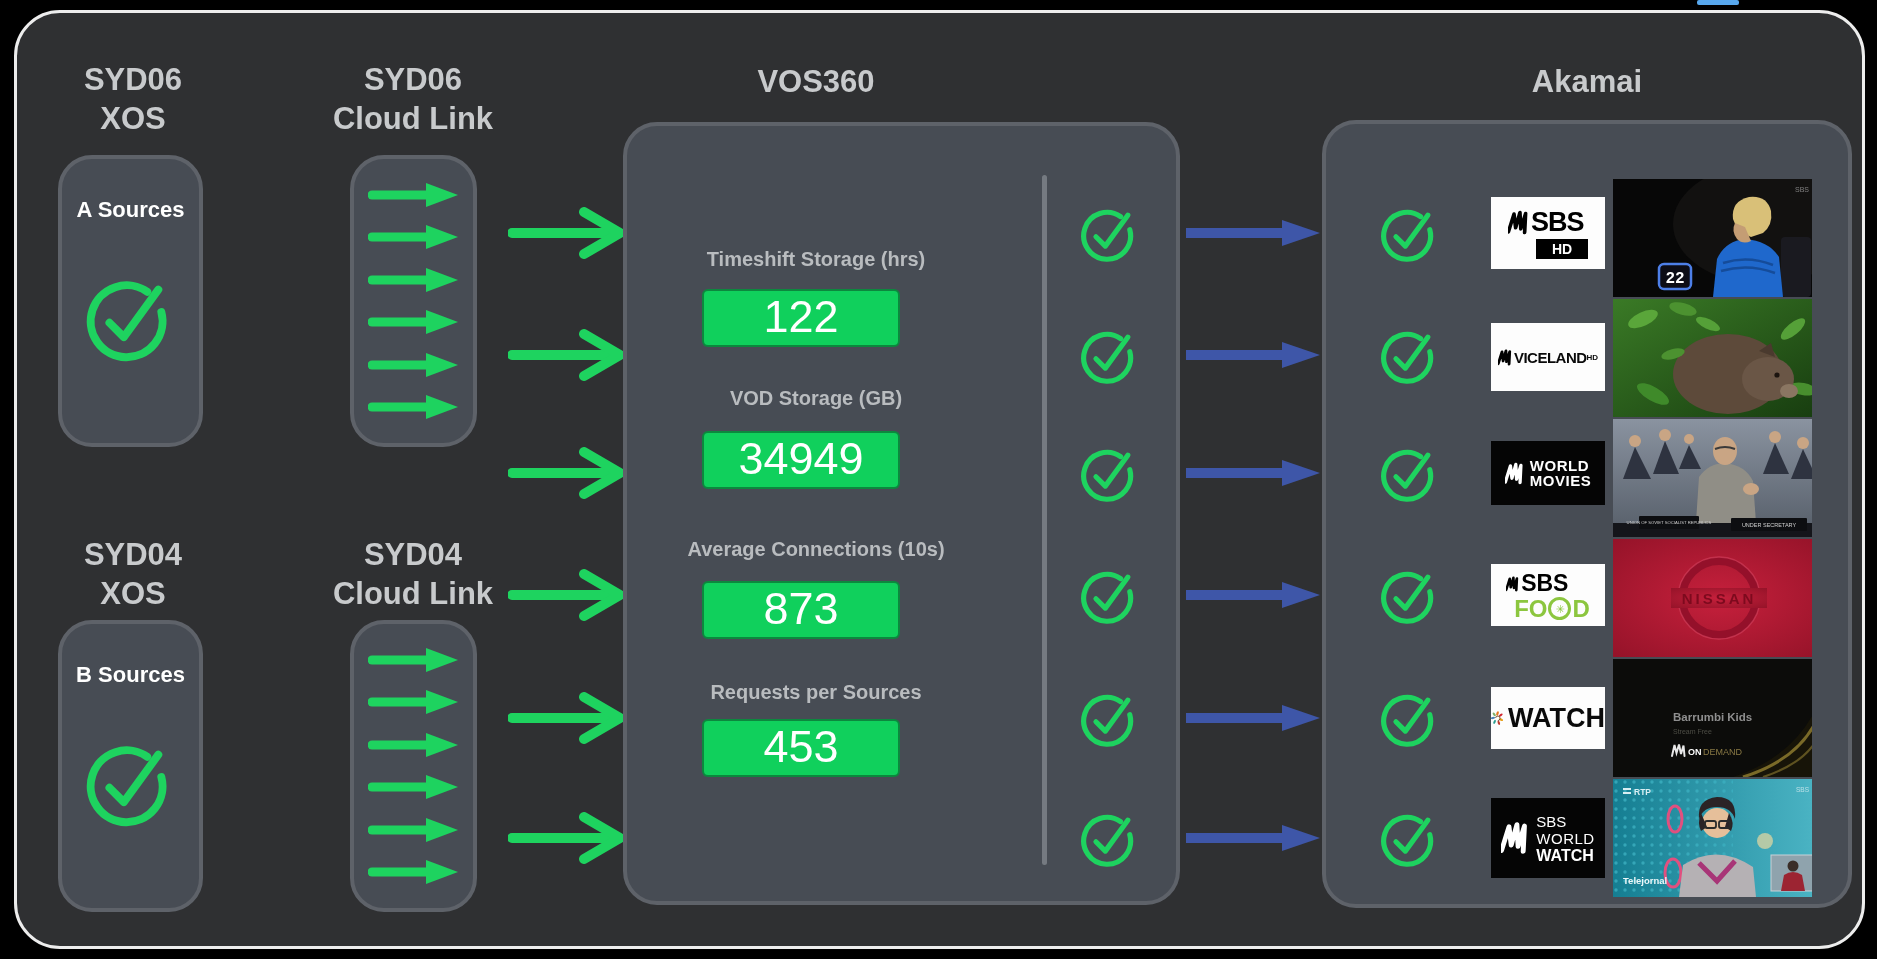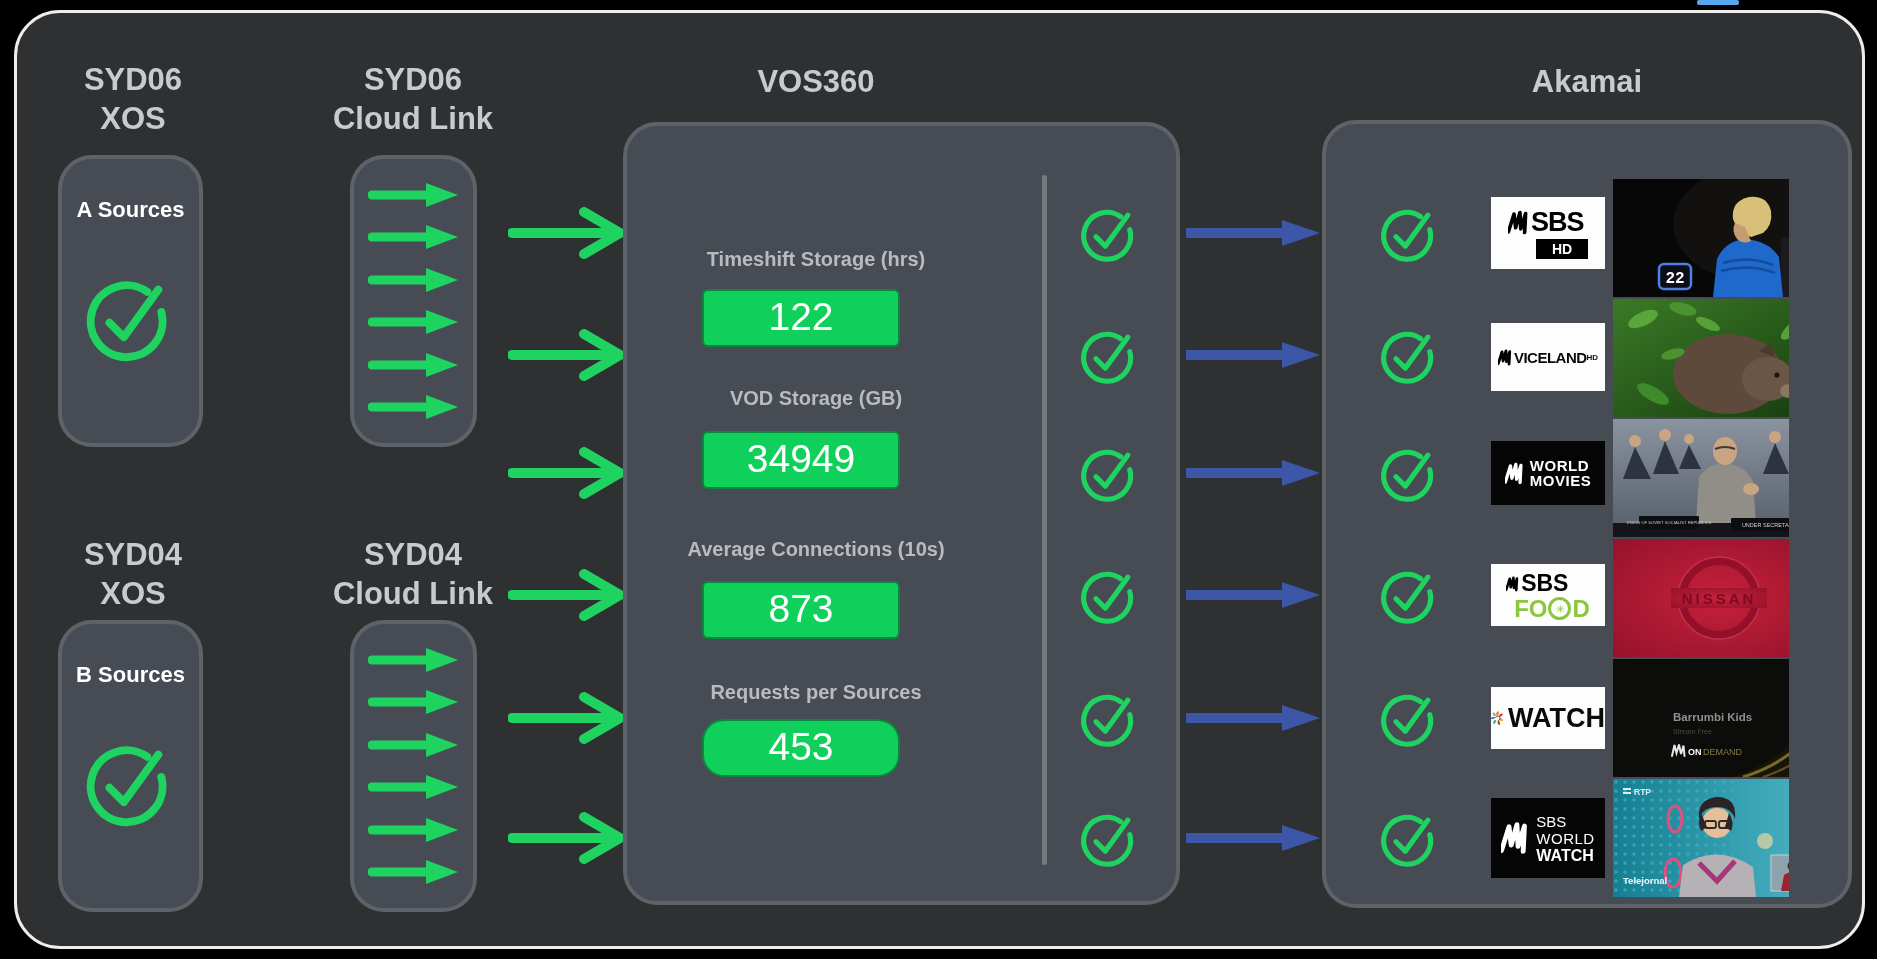--- a/index.html
+++ b/index.html
@@ -14,21 +14,21 @@
   .node{position:absolute;background:#474c54;border:4px solid #5e6269;border-radius:34px;box-sizing:border-box;}
   .src-label{position:absolute;left:0;top:38px;width:100%;text-align:center;color:#fff;
              font-weight:bold;font-size:22px;}
   .src-check{position:absolute;left:50%;transform:translateX(-50%);top:112px;}
   .arrow-stack{position:absolute;inset:6px 0;display:flex;flex-direction:column;
                justify-content:space-evenly;align-items:center;}
   .metric-label{position:absolute;left:616px;width:400px;text-align:center;
                 font-weight:bold;font-size:20px;color:#b9bcbf;}
   .metric-value{position:absolute;left:702px;width:198px;height:58px;background:#10d05c;
                 border:2px solid rgba(8,48,26,.45);border-radius:6px;box-sizing:border-box;
-                color:#fff;font-size:39px;line-height:52px;text-align:center;}
+                color:#fff;font-size:45px;line-height:52px;text-align:center;}
   .divider{position:absolute;left:1042px;top:175px;width:5px;height:690px;
            background:#7a7f86;border-radius:3px;opacity:.9;}
   .logo{position:absolute;left:1491px;width:114px;display:flex;align-items:center;
         justify-content:center;box-sizing:border-box;overflow:hidden;}
   .logo.white{background:#fdfdfd;}
   .logo.black{background:#050505;}
   .sbs-main{font-weight:bold;font-size:27px;color:#000;letter-spacing:-1px;}
   .hd-badge{background:#000;color:#fff;font-weight:bold;font-size:14px;
             padding:2px 16px;margin-left:28px;margin-top:1px;}
   .viceland-txt{font-weight:bold;font-size:15px;color:#0a0a0a;letter-spacing:-.5px;}
@@ -36,21 +36,21 @@
   .wm-col{display:flex;flex-direction:column;line-height:15px;}
   .wm-txt{color:#fff;font-weight:bold;font-size:15px;letter-spacing:.5px;}
   .food-txt{color:#8cc63f;font-weight:bold;font-size:24px;display:flex;align-items:center;line-height:22px;margin-left:8px;}
   .food-o{width:17px;height:17px;border:3.5px solid #8cc63f;border-radius:50%;display:inline-flex;
           align-items:center;justify-content:center;font-size:11px;margin:0 1px;}
   .nitv-txt{color:#0a0a0a;font-weight:bold;font-size:27px;letter-spacing:0;}
   .sww-col{display:flex;flex-direction:column;line-height:17px;margin-left:7px;}
   .sww-1{color:#fff;font-size:15px;}
   .sww-2{color:#fff;font-size:15px;font-weight:300;letter-spacing:.5px;}
   .sww-3{color:#fff;font-size:16px;font-weight:bold;}
-  .thumb{position:absolute;left:1613px;width:176px;height:118px;overflow:hidden;background:#b91c1c;}
+  .thumb{position:absolute;left:1613px;width:199px;height:118px;overflow:hidden;background:#b91c1c;}
 </style>
 </head>
 <body>
 
 <div class="frame"></div>
 <div class="top-accent"></div>
 
 <div class="hdr" style="left:23px;top:60px;">
   <div>SYD06</div>
   <div>XOS</div>
@@ -172,21 +172,21 @@
   </svg>
 
 <div class="node" style="left:623px;top:122px;width:557px;height:783px;"></div>
 <div class="metric-label" style="top:248px;">Timeshift Storage (hrs)</div>
 <div class="metric-value" style="top:289px;">122</div>
 <div class="metric-label" style="top:387px;">VOD Storage (GB)</div>
 <div class="metric-value" style="top:431px;">34949</div>
 <div class="metric-label" style="top:538px;">Average Connections (10s)</div>
 <div class="metric-value" style="top:581px;">873</div>
 <div class="metric-label" style="top:681px;">Requests per Sources</div>
-<div class="metric-value" style="top:719px;border-radius:22px;">453</div>
+<div class="metric-value" style="top:719px;">453</div>
 <div class="divider"></div>
 
 <svg class="abs" style="left:1080px;top:203px;" width="60" height="60" viewBox="0 0 64 64">
     <path d="M53.1 28.5 A25 25 0 1 1 43.3 14.5" fill="none" stroke="#1ed35f" stroke-width="5.5" stroke-linecap="round"></path>
     <path d="M17 36 L27 46 L51 13" fill="none" stroke="#1ed35f" stroke-width="5.5" stroke-linecap="round" stroke-linejoin="round"></path>
   </svg>
 <svg class="abs" style="left:1080px;top:325px;" width="60" height="60" viewBox="0 0 64 64">
     <path d="M53.1 28.5 A25 25 0 1 1 43.3 14.5" fill="none" stroke="#1ed35f" stroke-width="5.5" stroke-linecap="round"></path>
     <path d="M17 36 L27 46 L51 13" fill="none" stroke="#1ed35f" stroke-width="5.5" stroke-linecap="round" stroke-linejoin="round"></path>
   </svg>

